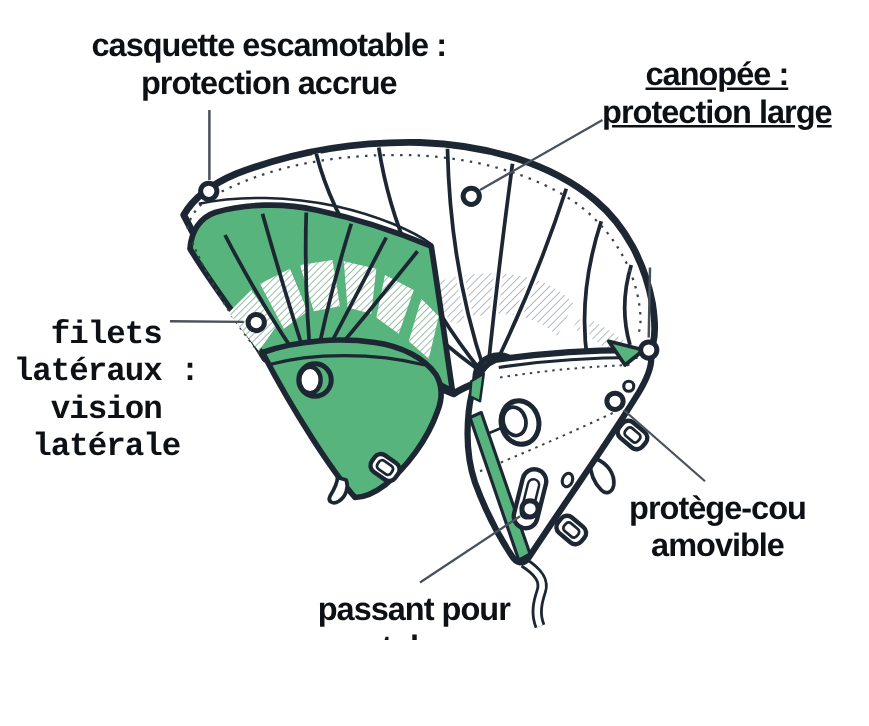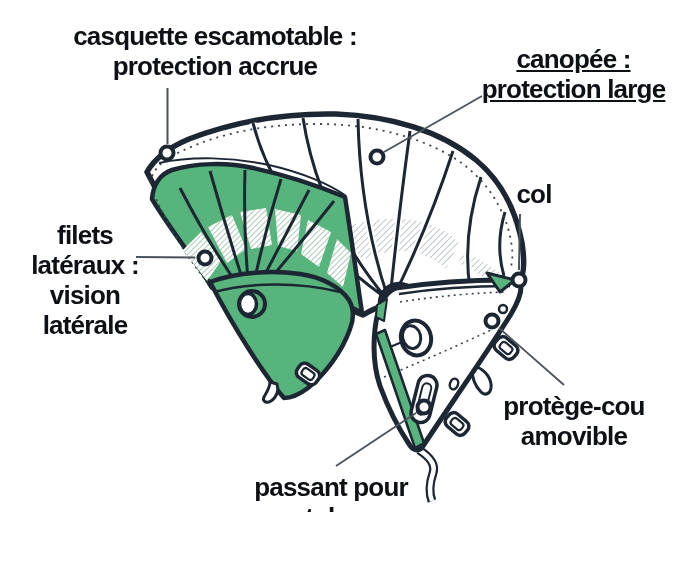--- a/index.html
+++ b/index.html
@@ -17,21 +17,21 @@
     font-size:26px;
     line-height:30px;
     letter-spacing:-0.8px;
     color:#0d1014;
     text-align:center;
     white-space:pre-line;
   }
   #lbl-casquette{left:55px;top:21px;width:320px;}
   #lbl-canopee{left:452px;top:44px;width:243px;text-decoration:underline;}
   #lbl-col{left:494px;top:179px;width:80px;}
-  #lbl-filets{left:5px;top:220px;width:160px;}
+  #lbl-filets{left:5px;top:252px;width:160px;font-family:Liberation Mono, monospace;}
   #lbl-protege{left:474px;top:391px;width:200px;}
   #lbl-passant{left:231px;top:472px;width:200px;}
 </style>
 </head>
 <body>
 
 <div class="stage">
 
   <svg width="695" height="581" viewBox="0 0 695 581">
     <defs>
@@ -119,21 +119,20 @@
     <circle cx="205" cy="258" r="6.5" fill="#ffffff" stroke="#1d2733" stroke-width="4"></circle>
     <circle cx="519" cy="280" r="6.5" fill="#ffffff" stroke="#1d2733" stroke-width="4"></circle>
     <circle cx="492" cy="321" r="6.5" fill="#ffffff" stroke="#1d2733" stroke-width="4"></circle>
     <circle cx="424" cy="407" r="6.5" fill="#ffffff" stroke="#1d2733" stroke-width="4"></circle>
   </svg>
 
   <div class="lbl" id="lbl-casquette">casquette escamotable :
 protection accrue</div>
   <div class="lbl" id="lbl-canopee">canopée :
 protection large</div>
-  <div class="lbl" id="lbl-col">col</div>
   <div class="lbl" id="lbl-filets">filets
 latéraux :
 vision
 latérale</div>
   <div class="lbl" id="lbl-protege">protège-cou
 amovible</div>
   <div class="lbl" id="lbl-passant">passant pour
 tube
 d’hydratation</div>
 

